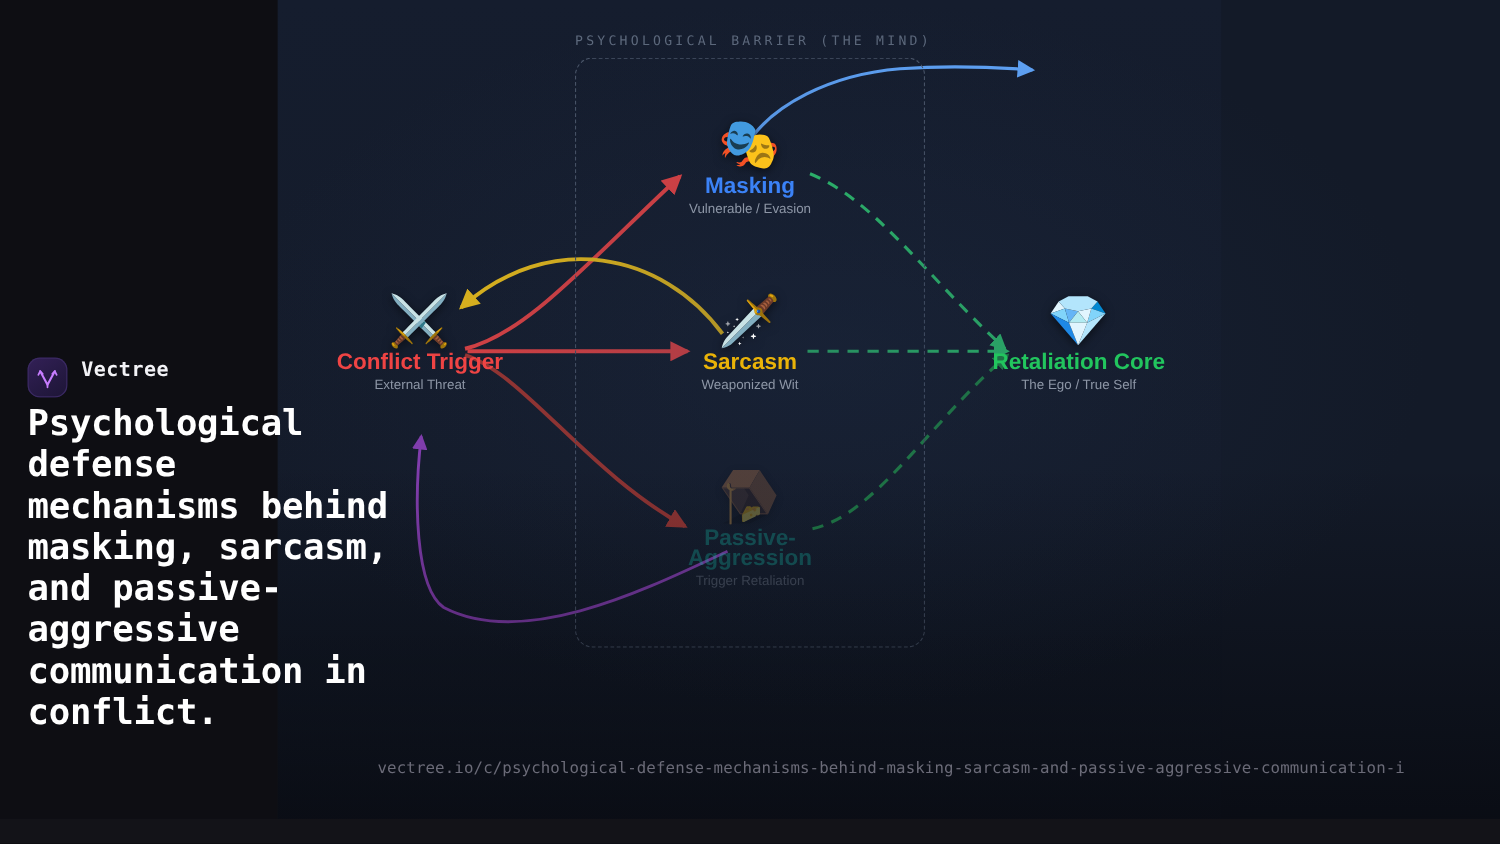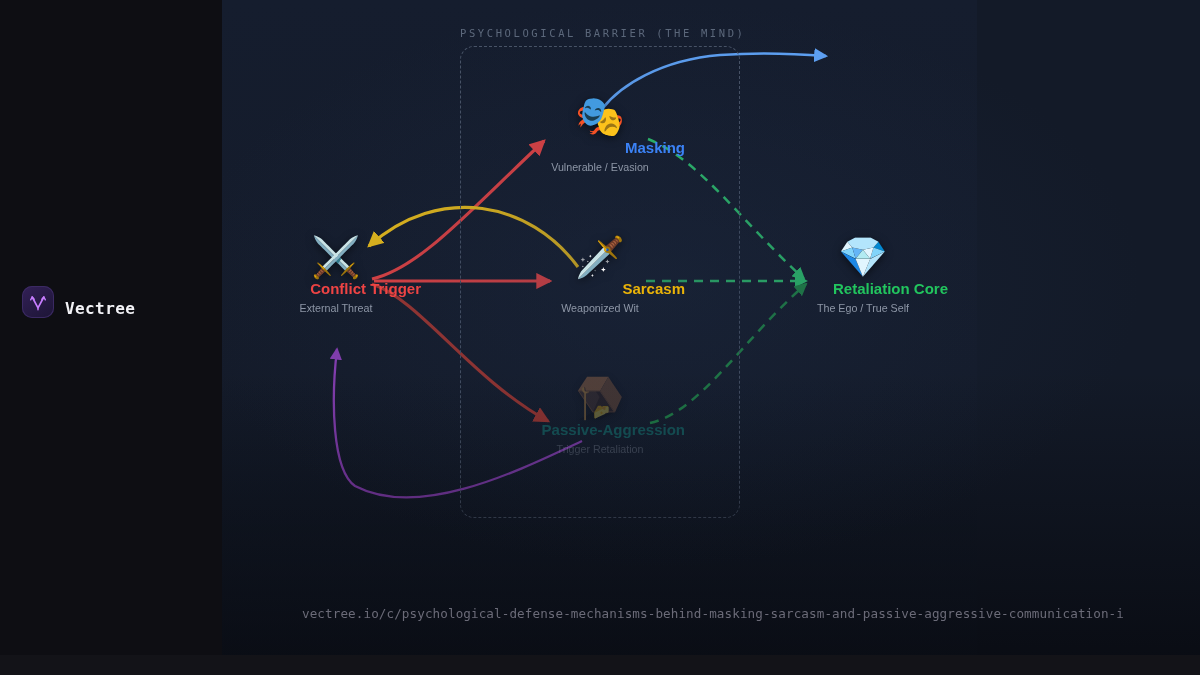--- a/index.html
+++ b/index.html
@@ -45,21 +45,21 @@
 
   
   #bottombar{
     position:absolute; left:0; bottom:0; width:1200px; height:20px;
     background:#131318;
   }
 
   
   #brand{
     position:absolute; left:22px; top:286px;
-    display:flex; align-items:flex-end; gap:11px; z-index:40;
+    display:flex; align-items:flex-start; gap:11px; z-index:40;
   }
   #logo{
     width:32px; height:32px; border-radius:10px;
     background:linear-gradient(145deg,#332057 0%,#261a44 55%,#1d1536 100%);
     box-shadow:0 0 0 1px #3b2a63 inset;
     display:flex; align-items:center; justify-content:center;
   }
   #brandname{
     font-family:"DejaVu Sans Mono","Liberation Mono",monospace;
     font-size:16px; font-weight:700; color:#f2f2f6; letter-spacing:.4px;
@@ -101,23 +101,22 @@
   
   .node{
     position:absolute; width:170px; margin-left:-85px;
     text-align:center; z-index:20;
   }
   .node .emoji{
     font-size:40px; line-height:46px; display:block;
     filter:drop-shadow(0 2px 4px rgba(0,0,0,.55));
   }
   .node .ttl{
-    display:block; font-size:15px; font-weight:700; line-height:16px;
+    display:block; font-size:18px; font-weight:700; line-height:16px;
     margin-top:1px;
-    text-align:right;
   }
   .node .sub{
     display:block; font-size:10.7px; color:#8d96a6; line-height:14px; margin-top:4px;
   }
   .node.faded{ opacity:.30; }
 </style>
 </head>
 <body>
 
 <div id="stage">
@@ -211,16 +210,17 @@
       <svg width="20" height="20" viewBox="0 0 24 24">
         <path d="M5 6 L12 19 L19 6" fill="none" stroke="#c77dff" stroke-width="2" stroke-linecap="round" stroke-linejoin="round"></path>
         <path d="M5 6 L3.2 9.4 M5 6 L7.4 8.6" fill="none" stroke="#c77dff" stroke-width="1.7" stroke-linecap="round"></path>
         <path d="M19 6 L20.8 9.4 M19 6 L16.6 8.6" fill="none" stroke="#c77dff" stroke-width="1.7" stroke-linecap="round"></path>
         <path d="M12 19 L12 21.4" fill="none" stroke="#c77dff" stroke-width="1.7" stroke-linecap="round"></path>
       </svg>
     </div>
     <div id="brandname">Vectree</div>
   </div>
 
+  <div id="headline">Psychological defense mechanisms behind masking, sarcasm, and passive-aggressive communication in conflict.</div>
 
   <div id="url">vectree.io/c/psychological-defense-mechanisms-behind-masking-sarcasm-and-passive-aggressive-communication-i</div>
 
 </div>
 
 </body></html>

